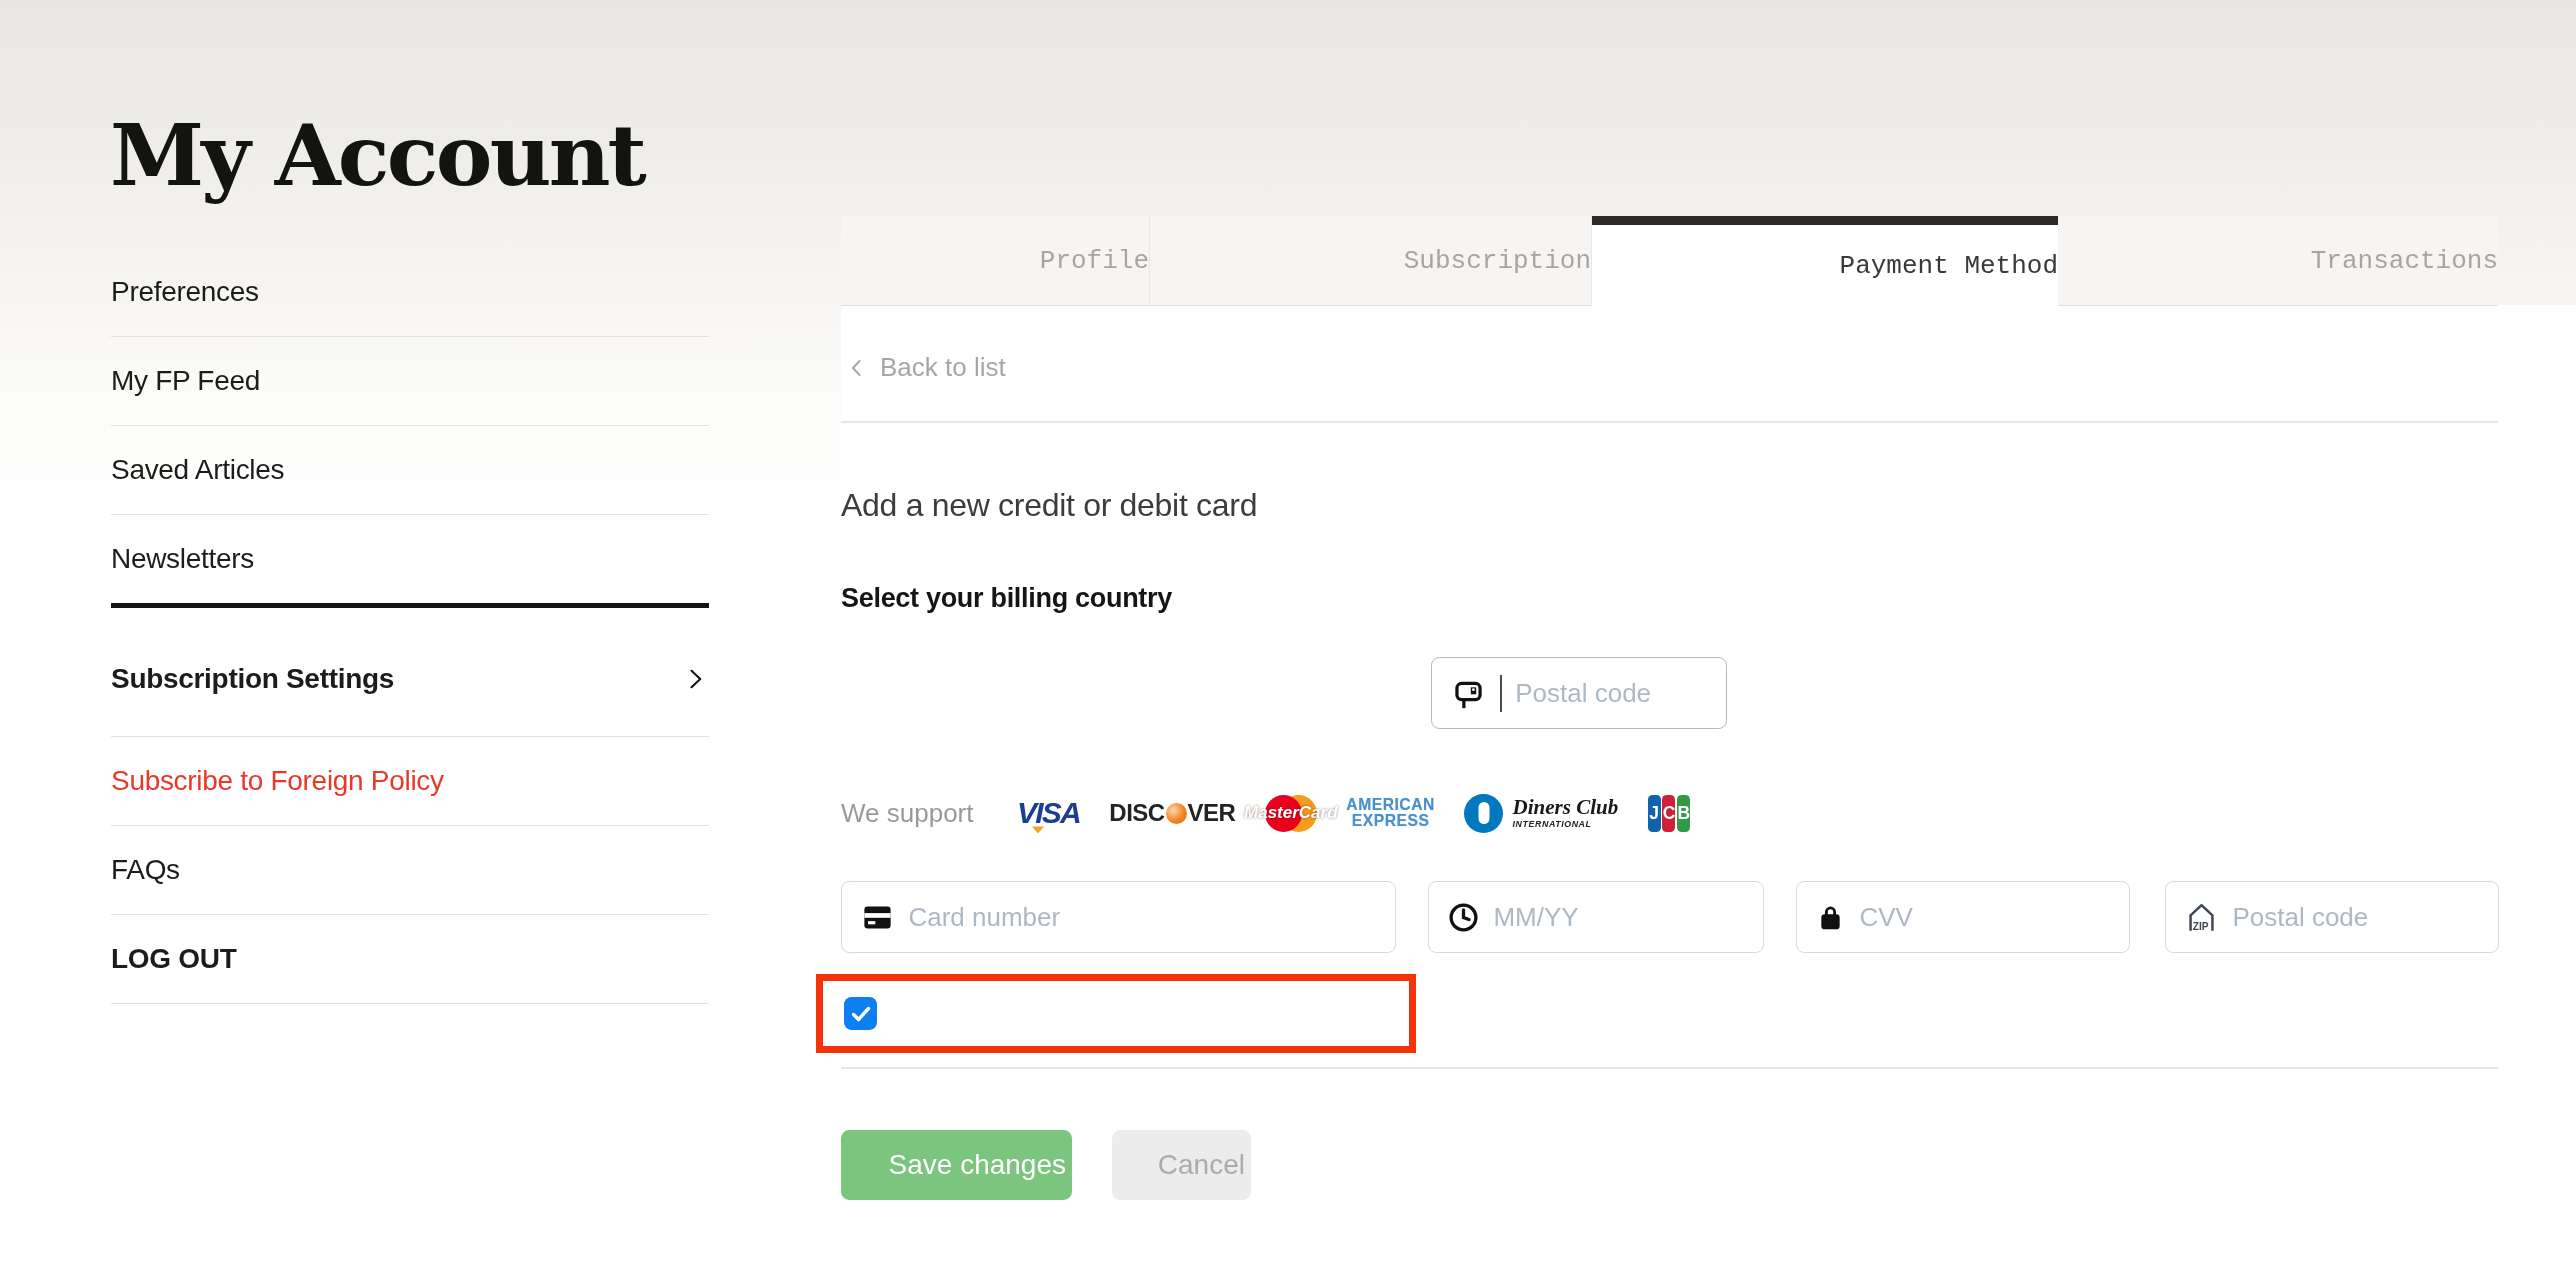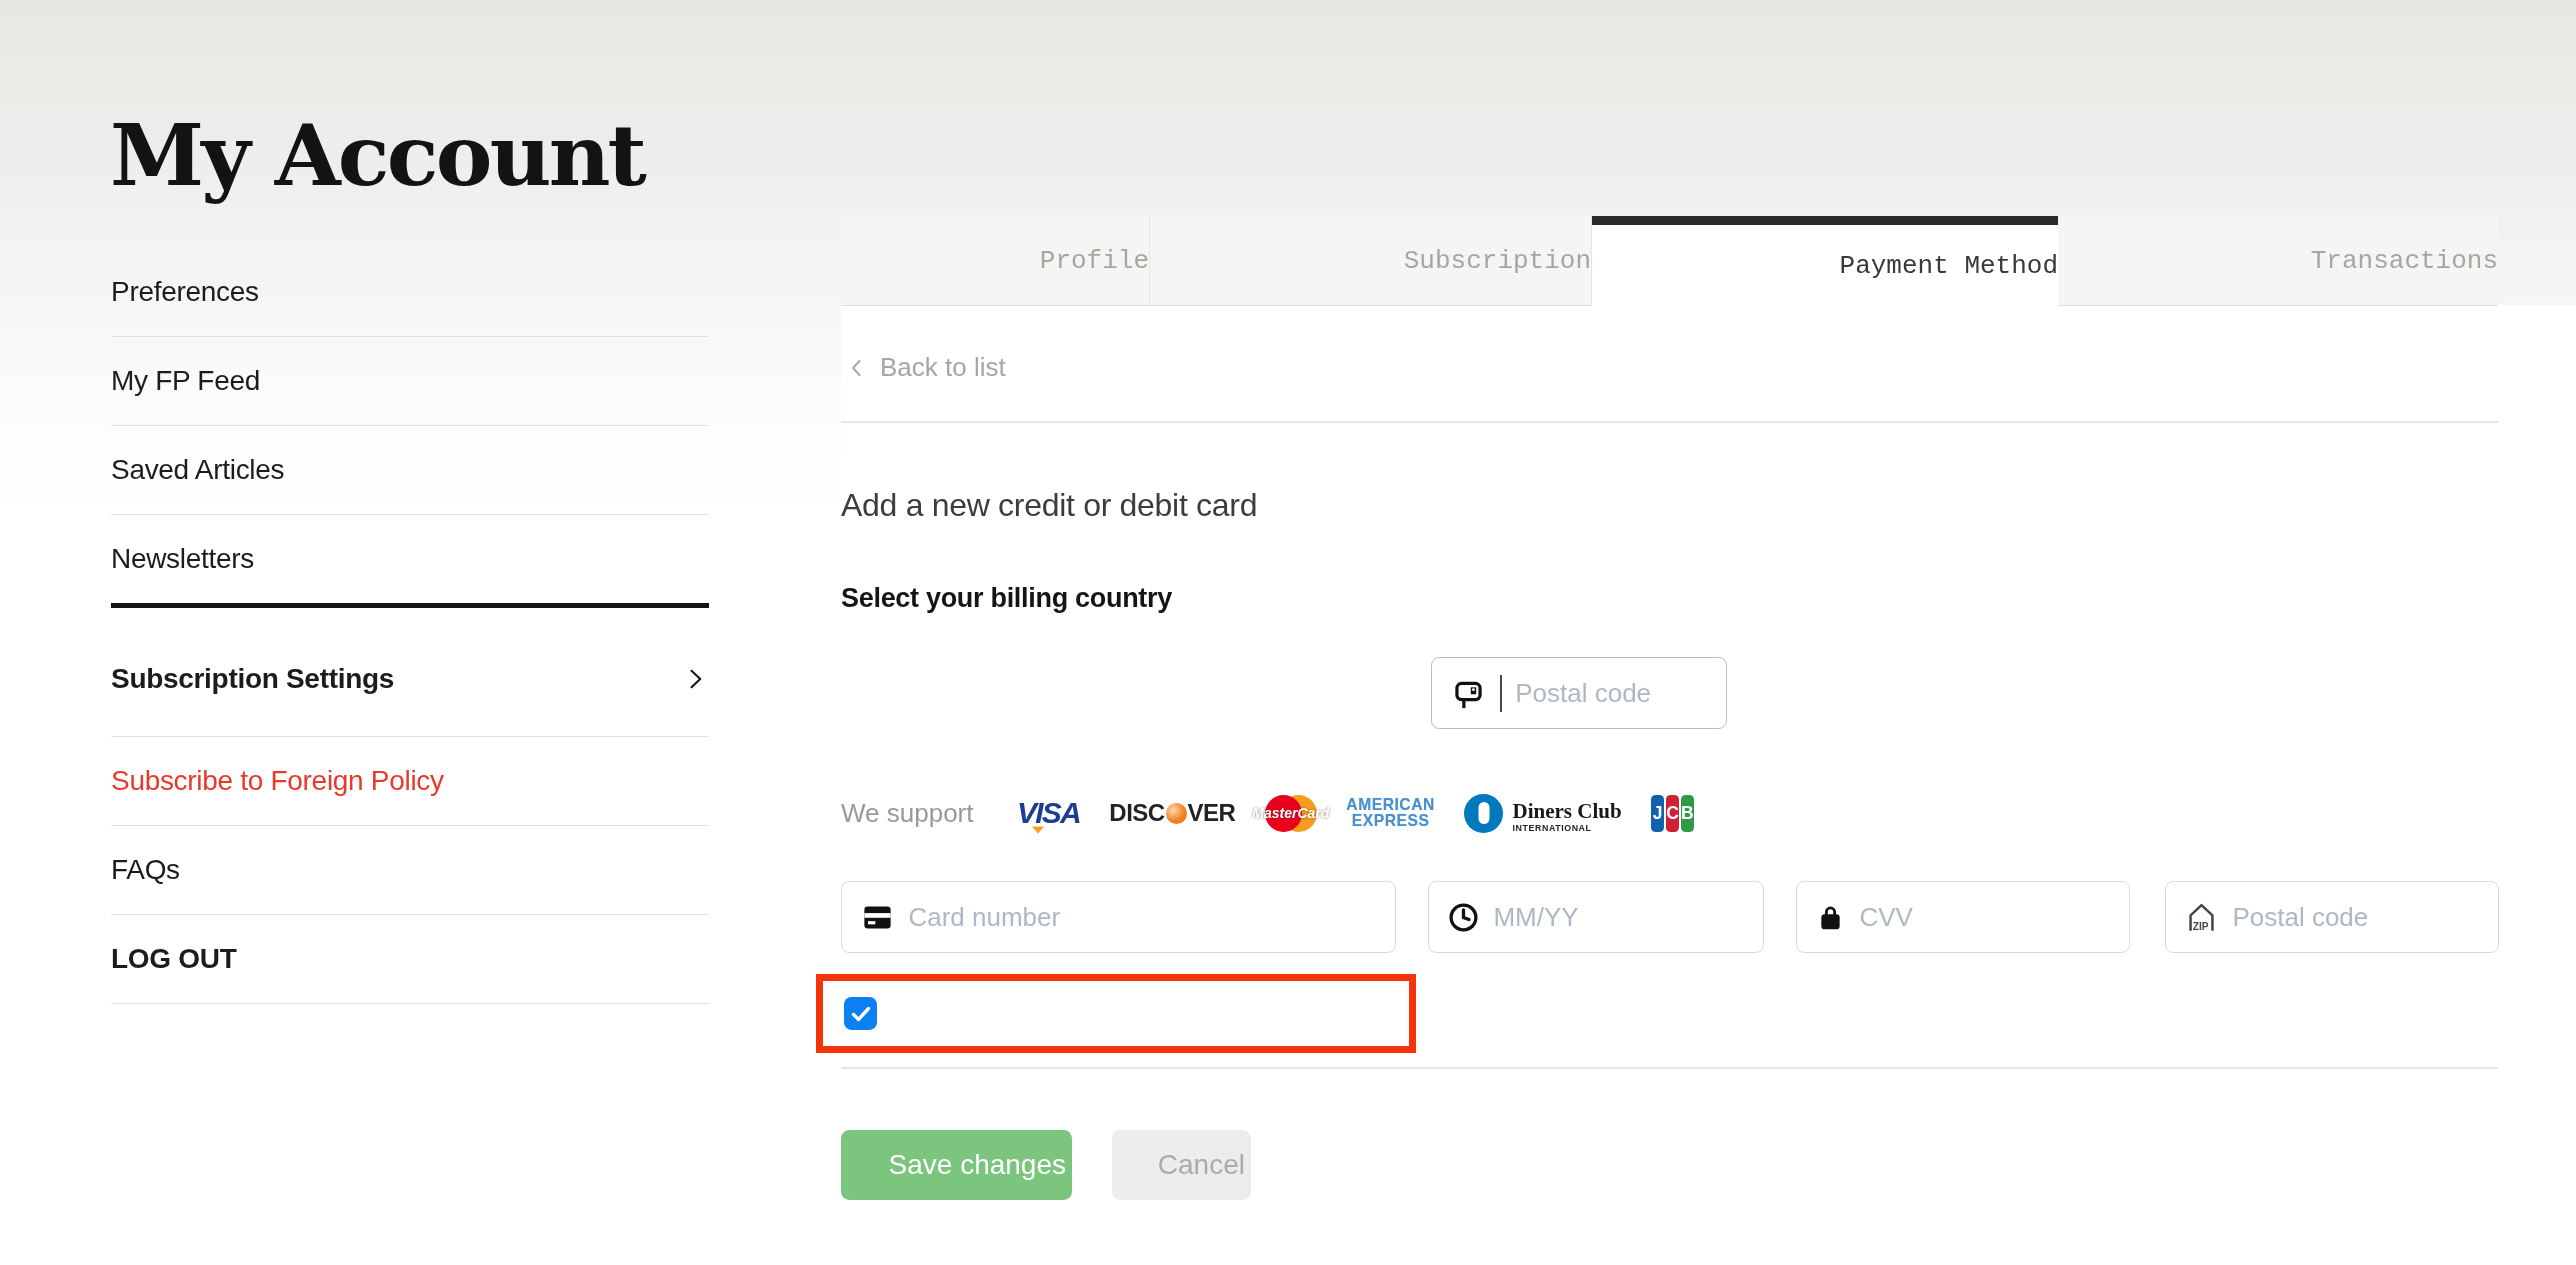--- a/index.html
+++ b/index.html
@@ -66,26 +66,26 @@
       border-right:6.4px solid transparent;border-top:7.4px solid #f7a021;transform:translateY(7.4px);font-style:normal;}
   .discover{font-size:24px;font-weight:800;color:#232323;letter-spacing:-0.5px;display:flex;align-items:center;}
   .discover .o{width:21px;height:21px;border-radius:50%;margin:0 0.9px;
       background:radial-gradient(circle at 35% 35%, #fbd9b0 0%, #f48120 55%, #e06f1d 100%);}
   .mc{position:relative;width:52px;height:37px;}
   .mc .c1,.mc .c2{position:absolute;top:0;width:37px;height:37px;border-radius:50%;}
   .mc .c1{left:0;background:#e8001d;}
   .mc .c2{right:0;background:#f79c1d;z-index:0;}
   .mc .c1{z-index:1;}
   .mc .mc-txt{position:absolute;z-index:2;top:50%;left:50%;transform:translate(-50%,-50%);
-      font-size:14px;font-weight:800;font-style:italic;color:#fff;white-space:nowrap;
+      font-size:17px;font-weight:800;font-style:italic;color:#fff;white-space:nowrap;
       text-shadow:0 0 2.8px rgba(60,20,0,.55);}
   .amex{display:flex;flex-direction:column;align-items:center;line-height:1.05;}
   .amex span{font-size:15.7px;font-weight:800;color:#4a90cd;letter-spacing:0.5px;
       text-shadow:0 0 0.9px #9cc6e8;}
-  .diners{display:flex;align-items:flex-end;gap:9.2px;}
+  .diners{display:flex;align-items:center;gap:9.2px;font-style:italic;}
   .diners .dc-circle{width:39px;height:39px;border-radius:50%;background:#0079be;position:relative;flex:0 0 auto;}
   .diners .dc-circle i{position:absolute;left:50%;top:50%;transform:translate(-50%,-50%);
       width:11px;height:22px;background:#fff;border-radius:5.5px;}
   .diners .dc-text{display:flex;flex-direction:column;line-height:1;}
   .diners .l1{font-family:"Liberation Serif",serif;font-size:21px;font-weight:700;color:#181815;}
   .diners .l2{font-size:8.8px;font-weight:700;color:#23231f;letter-spacing:0.6px;margin-top:1.8px;}
   .jcb{display:flex;gap:1.8px;}
   .jcb b{width:13px;height:37px;border-radius:4.6px;color:#fff;font-size:17.5px;font-weight:800;
       display:flex;align-items:center;justify-content:center;}
   .jcb .j{background:#1162ac;} .jcb .c{background:#cf2136;} .jcb .b{background:#2f9b47;}

